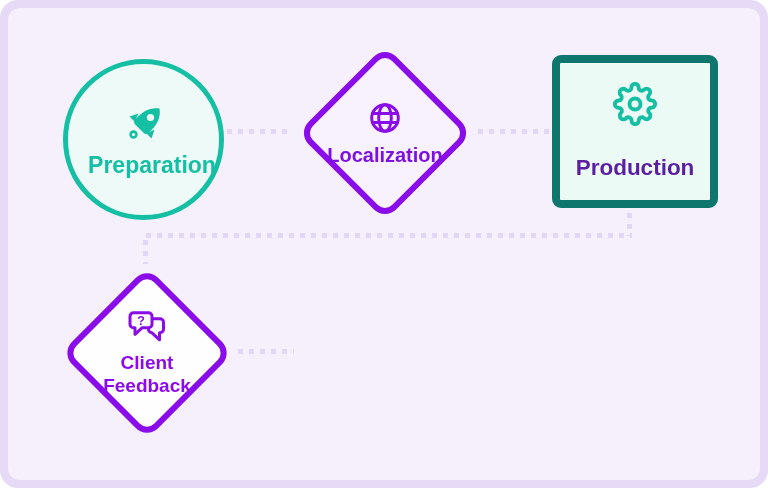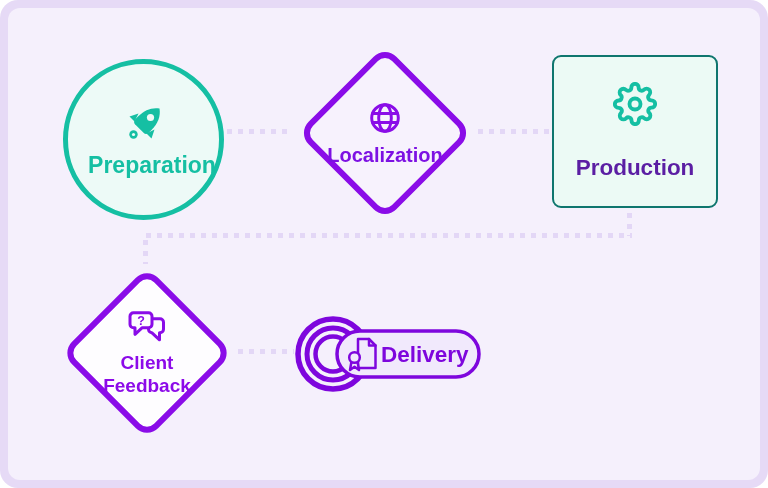--- a/index.html
+++ b/index.html
@@ -33,21 +33,21 @@
     position:absolute;top:50%;left:50%;width:160px;
     transform:translate(-50%,-50%) rotate(-45deg);
     display:flex;flex-direction:column;align-items:center;justify-content:center;
     text-align:center;
   }
   .diamond-localization .label{color:#7d11e3;font-size:20px;font-weight:700;margin-top:3px;white-space:nowrap;}
   .diamond-feedback .label{color:#8c0ae9;font-size:19px;font-weight:700;line-height:1.22;margin-top:2px;}
 
   .square-step{
     left:552px;top:55px;width:166px;height:153px;border-radius:9px;
-    background:#ecfaf5;border:2px solid #0f766e;
+    background:#ecfaf5;border:8px solid #0f766e;
     display:flex;flex-direction:column;align-items:center;justify-content:center;gap:25px;
   }
   .square-step .label{color:#5b1ea3;font-size:22.5px;font-weight:700;white-space:nowrap;}
 
   
   .dots-h{height:5px;background-image:repeating-linear-gradient(90deg,#e3d7f6 0 5px,transparent 5px 11px);}
   .dots-v{width:5px;background-image:repeating-linear-gradient(180deg,#e3d7f6 0 5px,transparent 5px 11px);}
   .c1{left:227px;top:129px;width:62px;}
   .c2{left:478px;top:129px;width:73px;}
   .c3{left:627px;top:213px;height:23px;}
@@ -118,30 +118,13 @@
           <text x="16" y="15" text-anchor="middle" font-family="Liberation Sans, DejaVu Sans, sans-serif" font-size="12.5" font-weight="700" fill="#8a0ce8">?</text>
         </svg>
       </span>
       <span class="label">
         <span>Client</span><br>
         <span>Feedback</span>
       </span>
     </div>
   </div>
 
-  <div class="abs delivery-wrap">
-    <svg width="196" height="96" viewBox="0 0 196 96">
-      <g>
-        <circle cx="43" cy="48" r="35" fill="none" stroke="#7e06dd" stroke-width="5.5"></circle>
-        <circle cx="43" cy="48" r="26" fill="none" stroke="#7e06dd" stroke-width="5"></circle>
-        <circle cx="43" cy="48" r="17.5" fill="none" stroke="#7e06dd" stroke-width="4.5"></circle>
-      </g>
-      <rect x="47" y="25" width="142" height="46" rx="23" fill="#f1e9fc" stroke="#7e06dd" stroke-width="3.5"></rect>
-      <g fill="none" stroke="#7e06dd" stroke-width="2.5" stroke-linejoin="round" stroke-linecap="round">
-        <path d="M68 33 H79 L85.5 39.5 V62 H68 Z"></path>
-        <path d="M79 33 V39.5 H85.5"></path>
-        <path d="M61.5 55.5 L60 64 L64.5 60.8 L69 64 L67.5 55.5" fill="#f1e9fc"></path>
-        <circle cx="64.5" cy="51.5" r="5.3" fill="#f1e9fc"></circle>
-      </g>
-      <text x="91" y="56" class="delivery-text" fill="#7e06dd">Delivery</text>
-    </svg>
-  </div>
 </div>
 
 </body></html>

